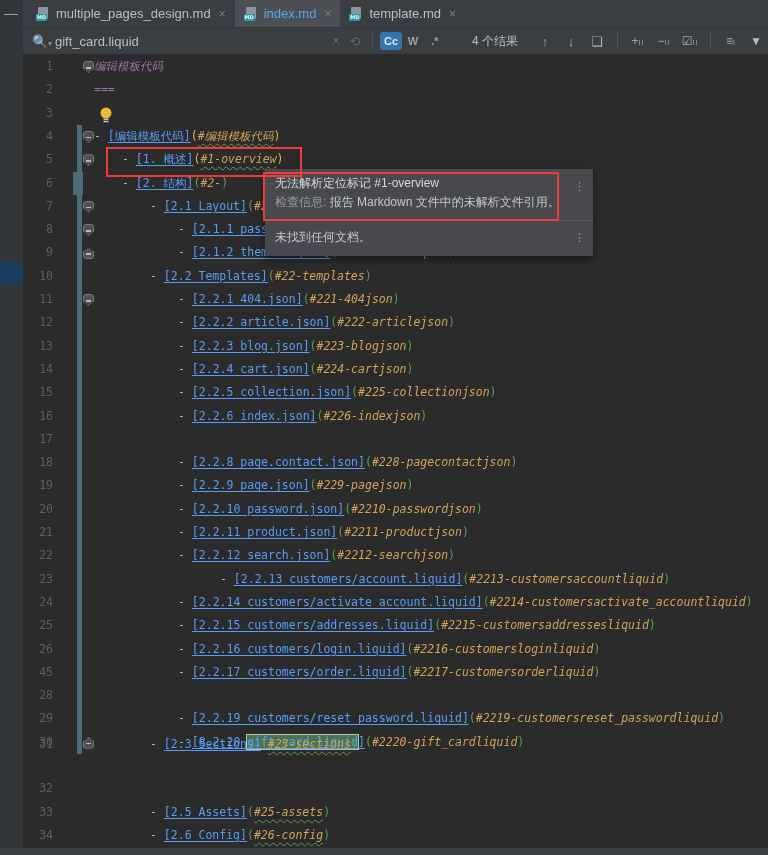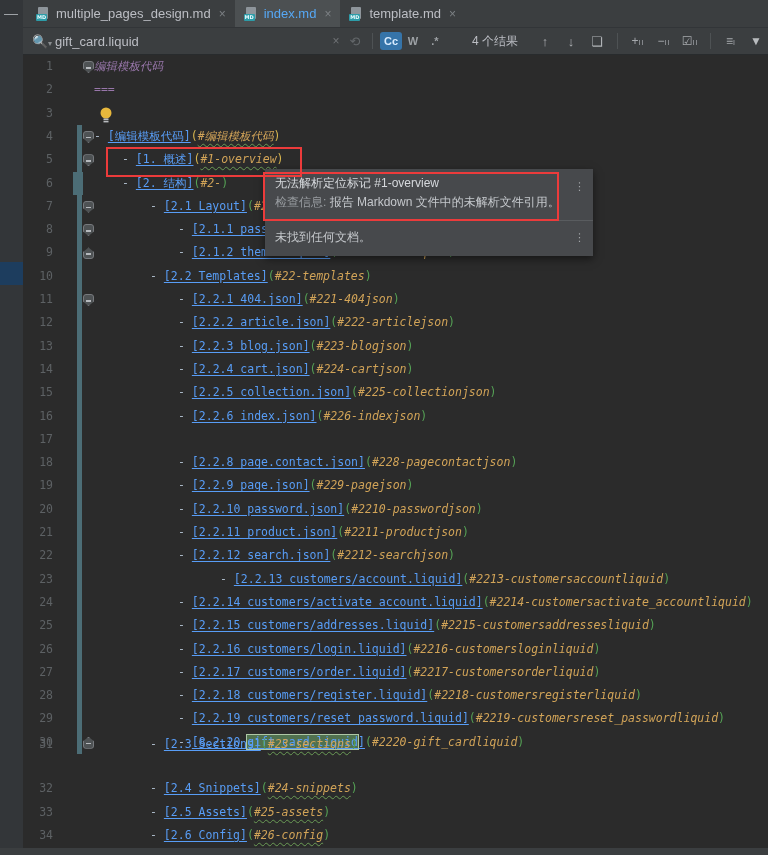--- a/index.html
+++ b/index.html
@@ -265,45 +265,43 @@
         </div>
         <div class="line" style="top: 559.2px;">
           <span class="lnum">25</span>
           <span class="ltext" style="left: 155px;"><span class="dash">- </span><span class="mdlink">[2.2.15 customers/addresses.liquid]</span><span class="par-g">(</span><span class="anchor">#2215-customersaddressesliquid</span><span class="par-g">)</span></span>
         </div>
         <div class="line" style="top: 582.5px;">
           <span class="lnum">26</span>
           <span class="ltext" style="left: 155px;"><span class="dash">- </span><span class="mdlink">[2.2.16 customers/login.liquid]</span><span class="par-g">(</span><span class="anchor">#2216-customersloginliquid</span><span class="par-g">)</span></span>
         </div>
         <div class="line" style="top: 605.8px;">
-          <span class="lnum">27</span>
+          <span class="lnum">45</span>
           <span class="ltext" style="left: 155px;"><span class="dash">- </span><span class="mdlink">[2.2.17 customers/order.liquid]</span><span class="par-g">(</span><span class="anchor">#2217-customersorderliquid</span><span class="par-g">)</span></span>
         </div>
         <div class="line" style="top: 629.1px; padding-left: 20px;">
           <span class="lnum">28</span>
-          <span class="ltext" style="left: 155px;"><span class="dash">- </span><span class="mdlink">[2.2.18 customers/register.liquid]</span><span class="par-g">(</span><span class="anchor">#2218-customersregisterliquid</span><span class="par-g">)</span></span>
         </div>
         <div class="line" style="top: 652.4px;">
           <span class="lnum">29</span>
           <span class="ltext" style="left: 155px;"><span class="dash">- </span><span class="mdlink">[2.2.19 customers/reset_password.liquid]</span><span class="par-g">(</span><span class="anchor">#2219-customersreset_passwordliquid</span><span class="par-g">)</span></span>
         </div>
         <div class="line" style="top: 675.7px;">
           <span class="lnum">30</span>
           <span class="fold end">
             <i></i>
           </span>
           <span class="ltext" style="left: 155px;"><span class="dash">- </span><span class="mdlink"><span>[8.2.20 </span><span class="match">gift_card.liquid</span><span>]</span></span><span class="par-g">(</span><span class="anchor">#2220-gift_cardliquid</span><span class="par-g">)</span></span>
         </div>
         <div class="line" style="top: 678px;">
           <span class="lnum">31</span>
           <span class="ltext" style="left: 127px;"><span class="dash">- </span><span class="mdlink">[2.3 Sections]</span><span class="par-g">(</span><span class="anchor sq">#23-sections</span><span class="par-g">)</span></span>
         </div>
         <div class="line" style="top: 722.3px;">
           <span class="lnum">32</span>
-          <span class="ltext" style="left: 127px;"><span class="dash">- </span><span class="mdlink">[2.4 Snippets]</span><span class="par-g">(</span><span class="anchor sq">#24-snippets</span><span class="par-g">)</span></span>
         </div>
         <div class="line" style="top: 745.6px;">
           <span class="lnum">33</span>
           <span class="ltext" style="left: 127px;"><span class="dash">- </span><span class="mdlink">[2.5 Assets]</span><span class="par-g">(</span><span class="anchor sq">#25-assets</span><span class="par-g">)</span></span>
         </div>
         <div class="line" style="top: 768.9px;">
           <span class="lnum">34</span>
           <span class="ltext" style="left: 127px;"><span class="dash">- </span><span class="mdlink">[2.6 Config]</span><span class="par-g">(</span><span class="anchor sq">#26-config</span><span class="par-g">)</span></span>
         </div>
       </div>

